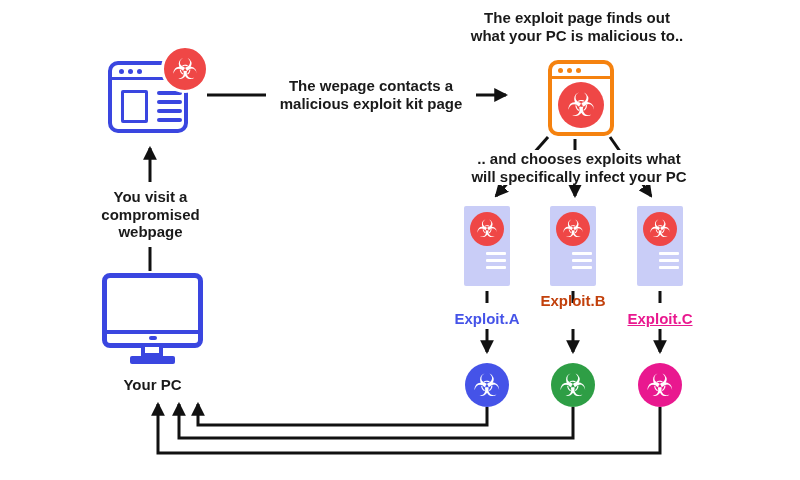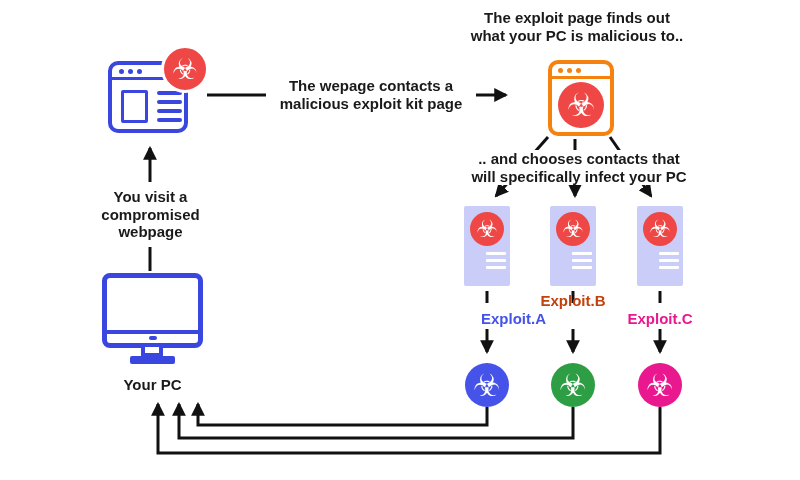--- a/index.html
+++ b/index.html
@@ -144,23 +144,23 @@
   </div>
   <div class="file" style="left:637px">
     <div class="circ">
       <span class="bio" style="font-size:24px">☣</span>
     </div>
     <div class="file-line" style="top:46px"></div>
     <div class="file-line" style="top:53px"></div>
     <div class="file-line" style="top:60px"></div>
   </div>
 
-  <div class="exploit-label" style="left: 456px; top: 310px; color: rgb(69, 83, 232); text-align: right;">Exploit.A</div>
+  <div class="exploit-label" style="left: 442px; top: 310px; color: rgb(69, 83, 232);">Exploit.A</div>
   <div class="exploit-label" style="left: 528px; top: 292px; color: #c2410c;">Exploit.B</div>
-  <div class="exploit-label" style="left: 615px; top: 310px; color: rgb(233, 24, 143);">Exploit.C</div>
+  <div class="exploit-label" style="left: 615px; top: 310px; color: rgb(233, 24, 143); text-decoration: underline;">Exploit.C</div>
 
   <div class="circ" style="left: 465px; top: 363px; width: 44px; height: 44px; background-color: rgb(69, 83, 232);">
     <span class="bio" style="font-size:31px">☣</span>
   </div>
   <div class="circ" style="left: 551px; top: 363px; width: 44px; height: 44px; background-color: rgb(46, 158, 69);">
     <span class="bio" style="font-size:31px">☣</span>
   </div>
   <div class="circ" style="left: 638px; top: 363px; width: 44px; height: 44px; background-color: rgb(233, 24, 143);">
     <span class="bio" style="font-size:31px">☣</span>
   </div>
@@ -171,20 +171,20 @@
       <div class="screen-dot"></div>
     </div>
     <div class="neck"></div>
     <div class="base"></div>
   </div>
 
   <div class="note" style="left:442px; top:9px;  width:270px">The exploit page finds out
 what your PC is malicious to..</div>
   <div class="note" style="left:262px; top:77px; width:218px">The wepage contacts a
 malicious exploit kit page</div>
-  <div class="note masked" style="left:440px; top:150px; width:278px">.. and chooses contacts that
+  <div class="note masked" style="left:440px; top:150px; width:278px">.. and chooses exploits what
 will specifically infect your PC</div>
   <div class="note" style="left:100px; top:376px; width:105px">Your PC</div>
   <div class="note" style="left:88px;  top:188px; width:125px">You visit a
 compromised
 webpage</div>
 
 </div>
 
 </body></html>

